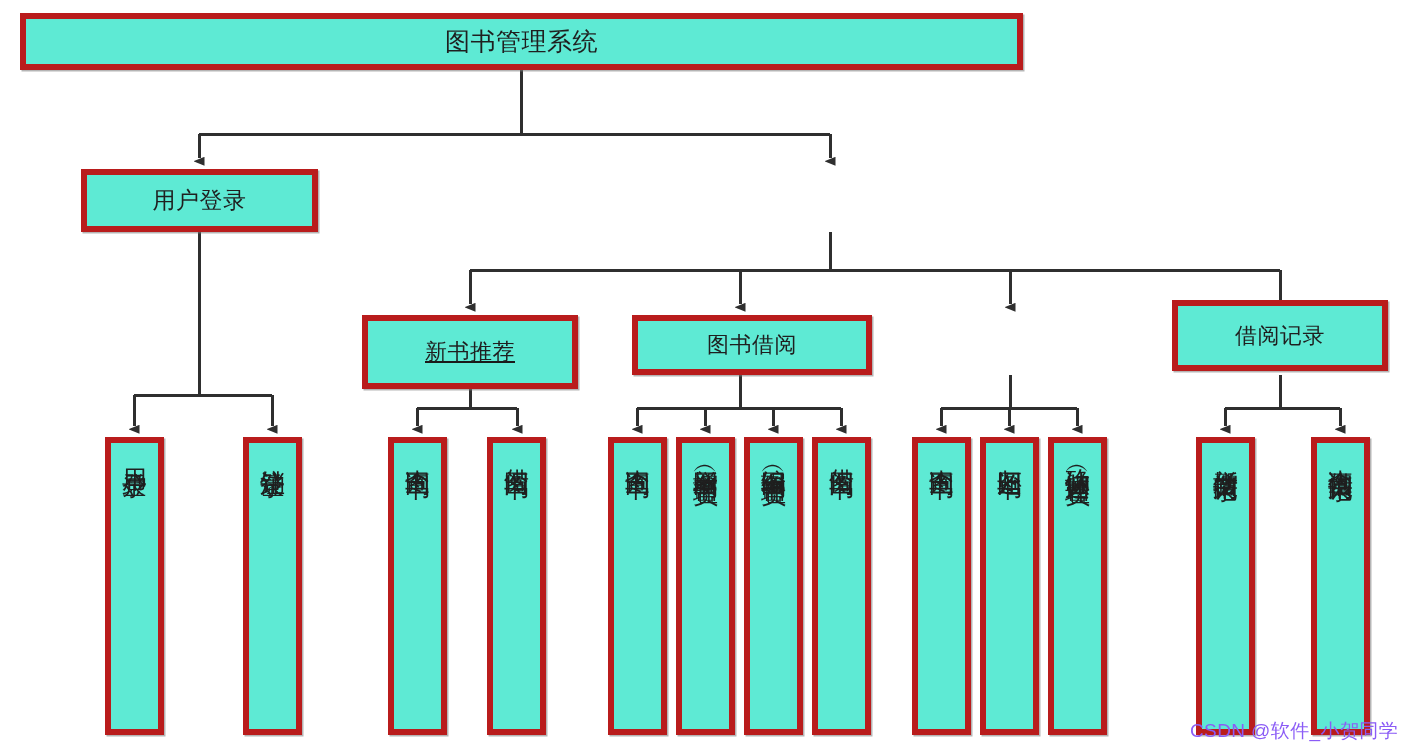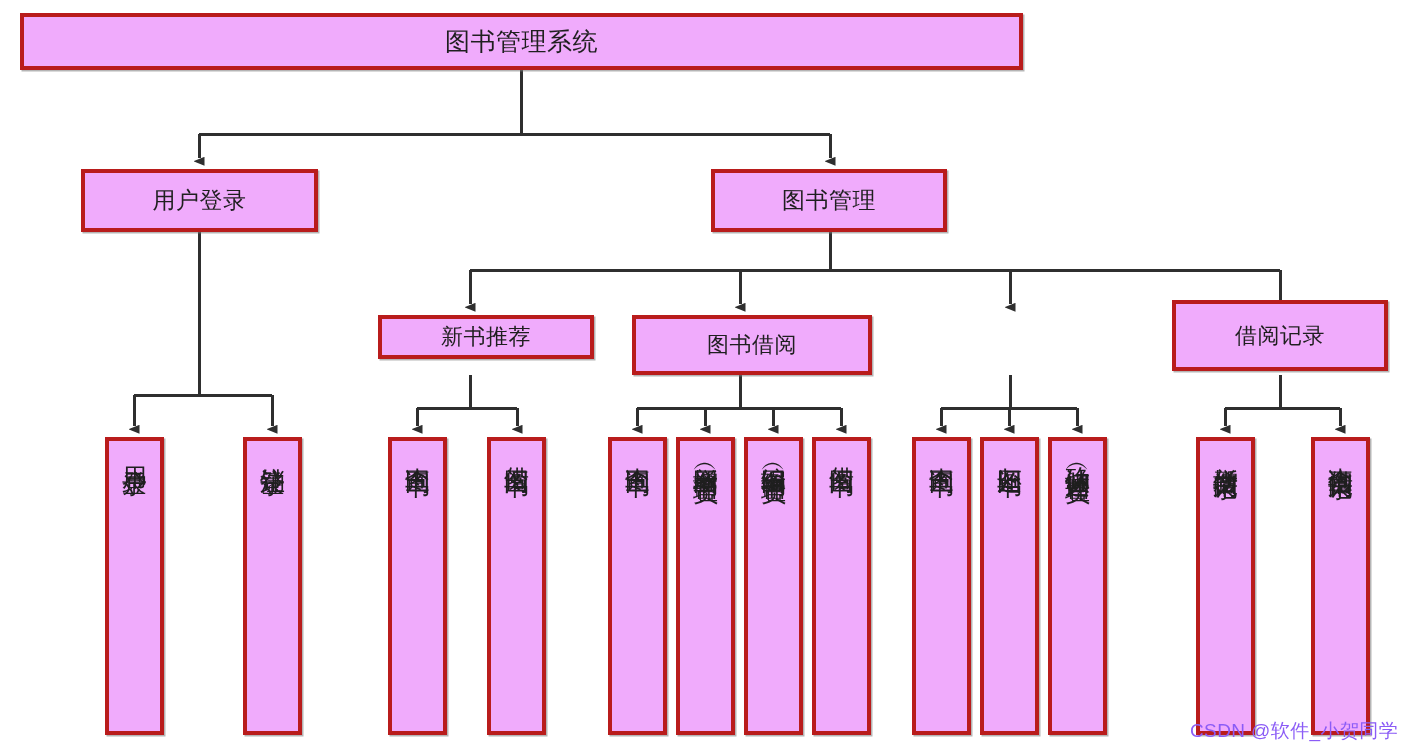--- a/index.html
+++ b/index.html
@@ -16,22 +16,22 @@
   }
   #wires{
     position:absolute;
     left:0;top:0;
     width:1405px;height:747px;
     pointer-events:none;
   }
   .node{
     position:absolute;
     box-sizing:border-box;
-    background:#f0abfc;
-    border:4px solid #b91c1c;
+    background:#5eead4;
+    border:6px solid #b91c1c;
     box-shadow:1.5px 1.5px 0 0 rgba(120,120,120,.55);
     display:flex;
     align-items:center;
     justify-content:center;
     color:#1a1a1a;
     z-index:2;
   }
   .node .lbl{
     display:block;
     text-align:center;
@@ -124,25 +124,22 @@
     </g>
   </svg>
 
   <div class="node root" style="left: 20px; top: 13px; width: 1003px; height: 57px;">
     <span class="lbl">图书管理系统</span>
   </div>
 
   <div class="node h2" style="left: 81px; top: 169px; width: 237px; height: 63px;">
     <span class="lbl">用户登录</span>
   </div>
-  <div class="node h2" style="left: 711px; top: 169px; width: 236px; height: 63px;">
-    <span class="lbl">图书管理</span>
-  </div>
 
-  <div class="node h3" style="left: 378px; top: 315px; width: 216px; height: 44px;">
+  <div class="node h3" style="left: 362px; top: 315px; width: 216px; height: 74px; text-decoration: underline;">
     <span class="lbl">新书推荐</span>
   </div>
   <div class="node h3" style="left: 632px; top: 315px; width: 240px; height: 60px;">
     <span class="lbl">图书借阅</span>
   </div>
   <div class="node h3" style="left: 1172px; top: 300px; width: 216px; height: 71px;">
     <span class="lbl">借阅记录</span>
   </div>
 
   <div class="node leaf" style="left: 105px; top: 437px; width: 59px; height: 298px;">

